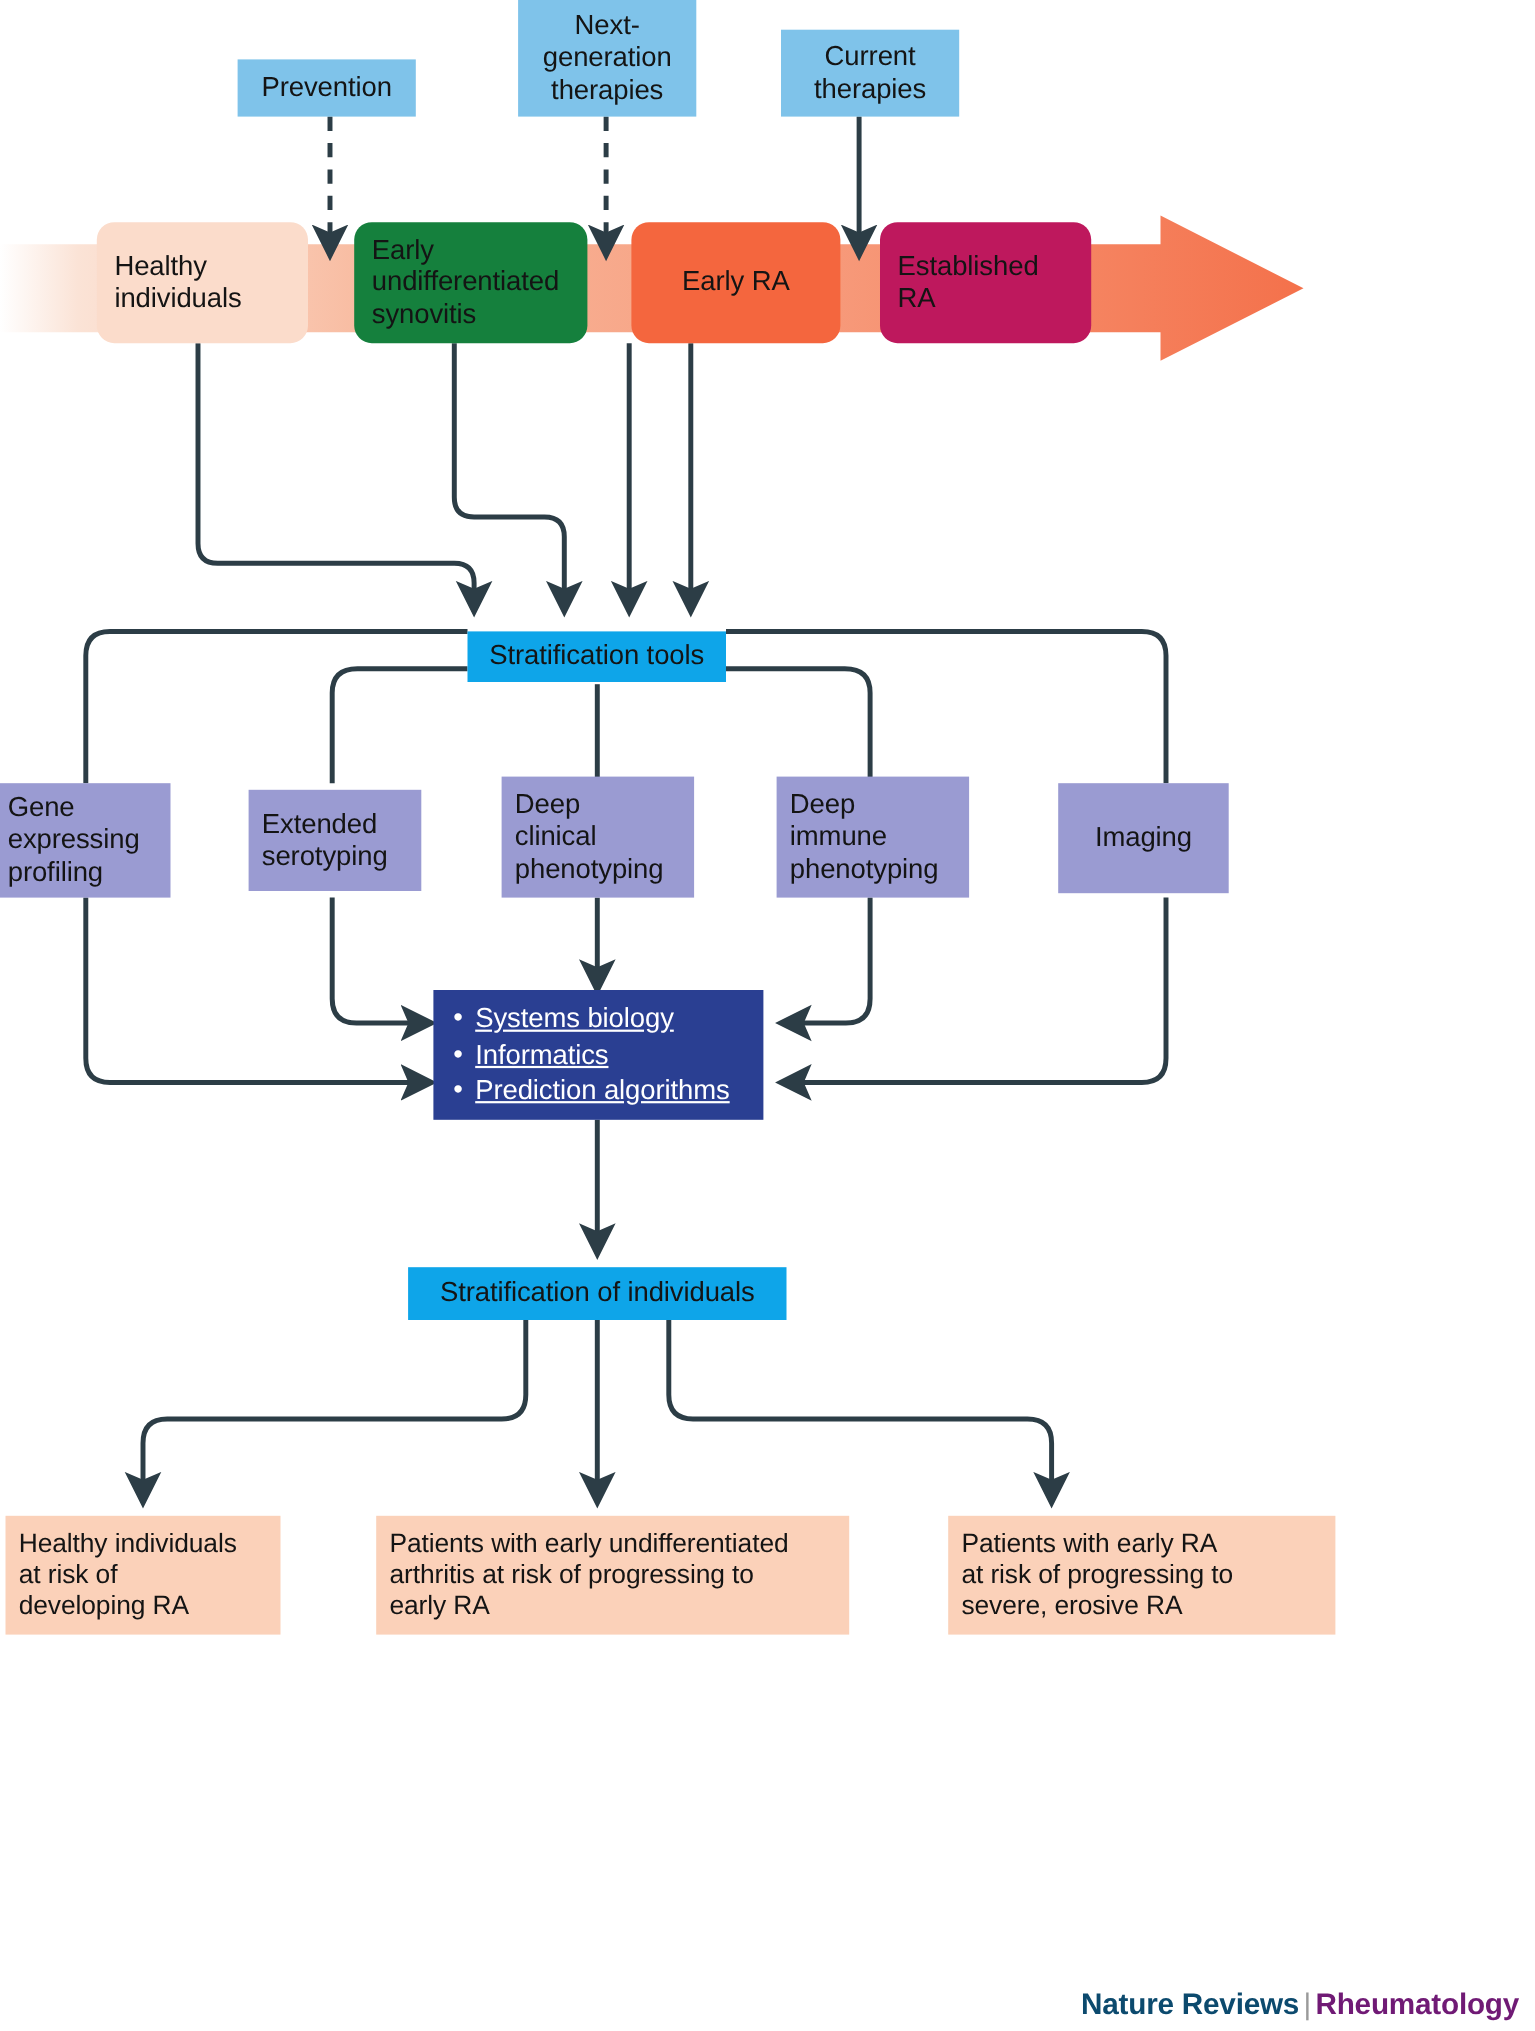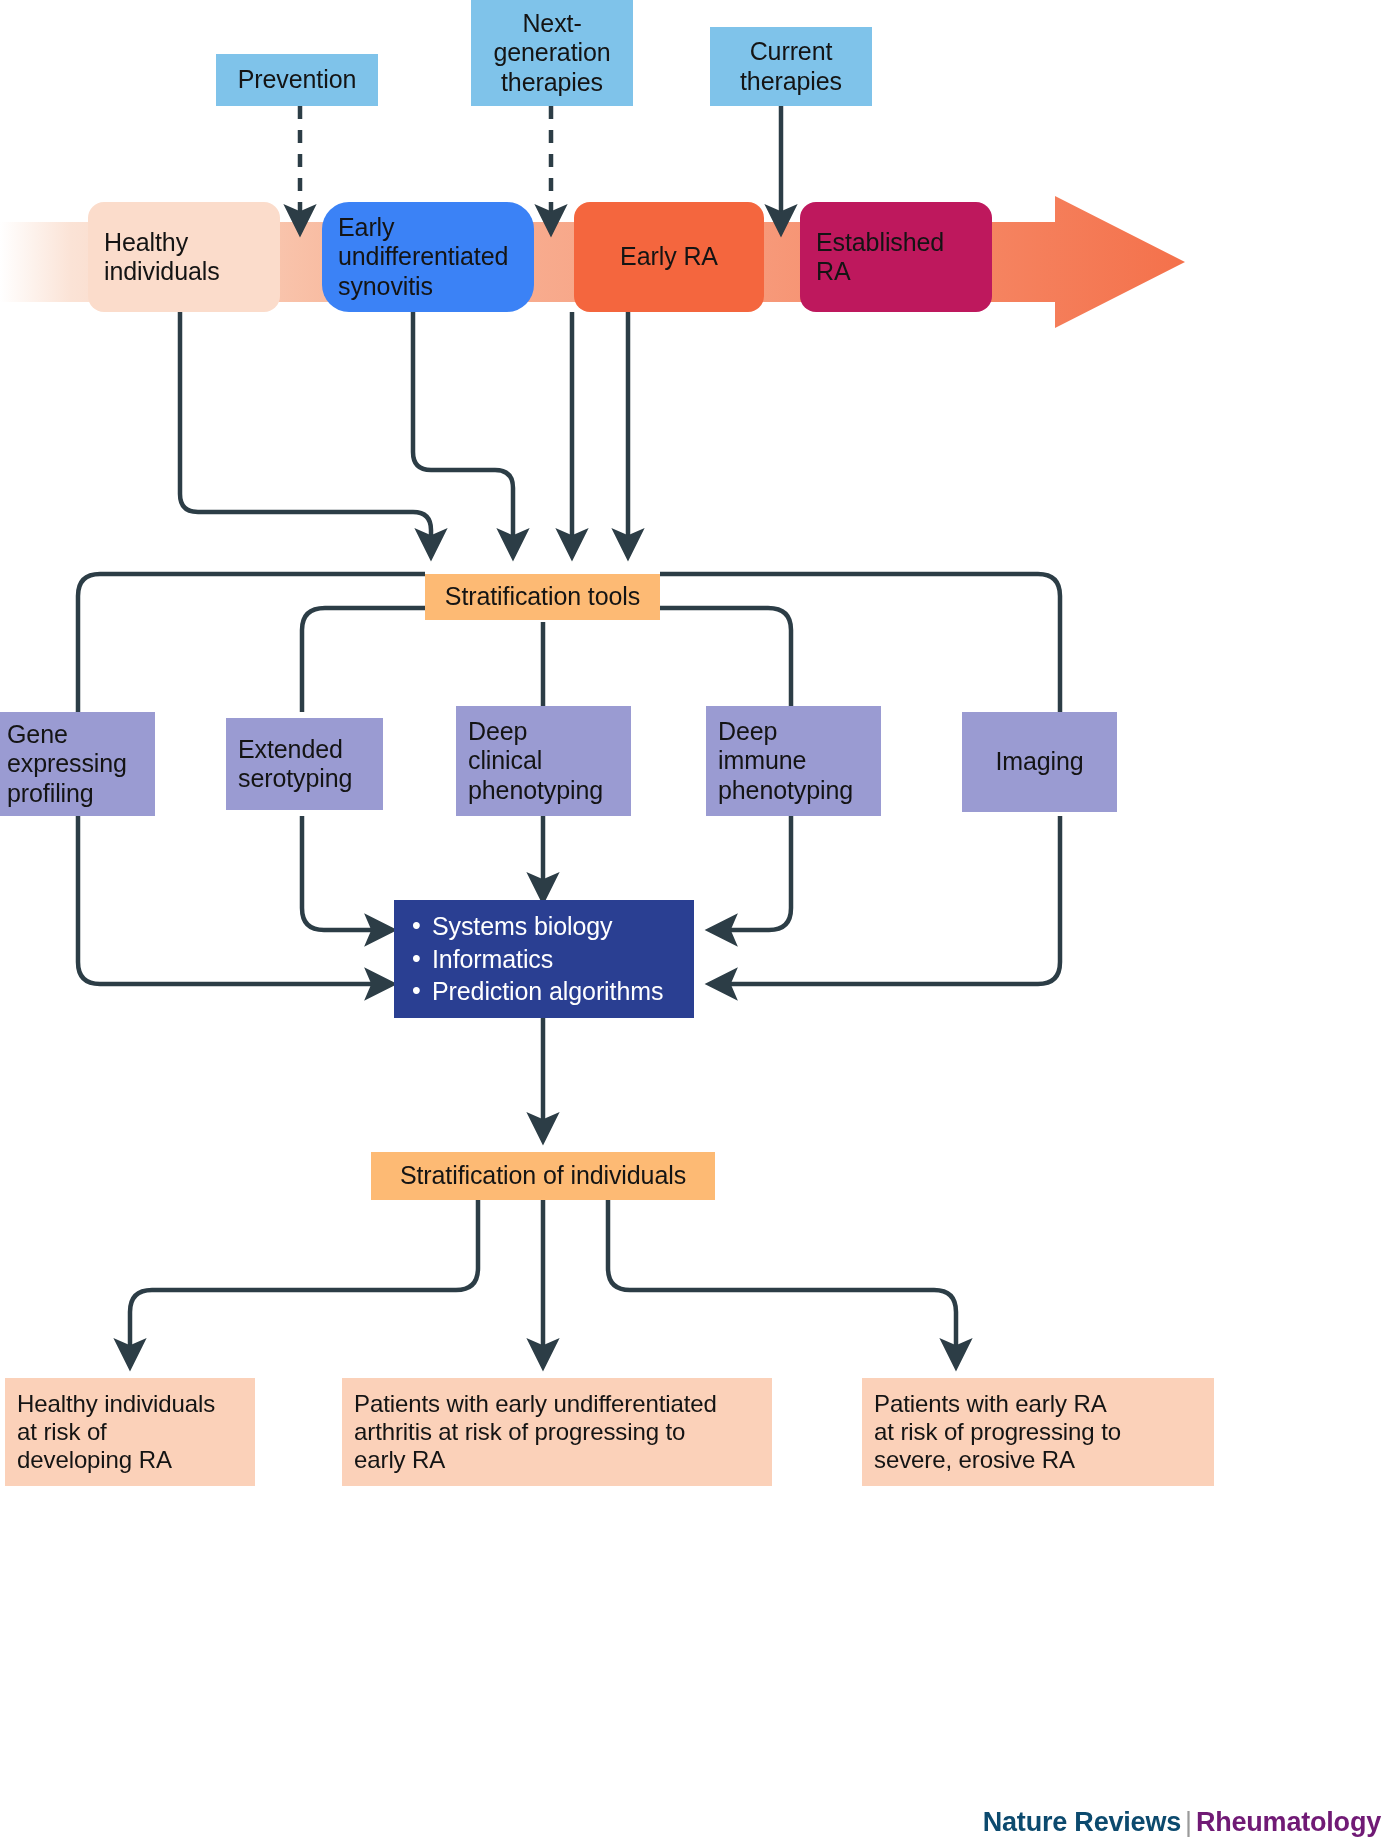--- a/index.html
+++ b/index.html
@@ -36,45 +36,46 @@
     padding: 4px 10px;
   }
 
   
   .stage-pill {
     border-radius: 16px;
     padding: 10px 16px;
     align-items: center;
   }
   .pill-healthy      { background: #FBDCCB; }
-  .pill-undiff       { background: #3b82f6; border-radius: 27px; }
+  .pill-undiff       { background: #15803d; }
   .pill-early        { background: #F4663E; }
   .pill-established  { background: #be185d; }
 
   
   .green {
-    background: #fdba74;
+    background: #0ea5e9;
     justify-content: center;
     text-align: center;
     padding: 4px 3px;
   }
 
   
   .purple {
     background: #9A9BD2;
     padding: 8px 12px;
     align-items: center;
   }
 
   
   .navy {
     background: #2A3F92;
     color: #ffffff;
     padding: 10px 14px;
     align-items: center;
+    text-decoration: underline;
   }
   .navy ul { margin: 0; padding: 0 0 0 4px; list-style: none; }
   .navy li { position: relative; padding-left: 20px; line-height: 1.30; font-size: 25px; white-space: nowrap;}
   .navy li:before {
     content: "\2022";
     position: absolute; left: 0; top: -1px;
     font-size: 25px;
   }
 
   

